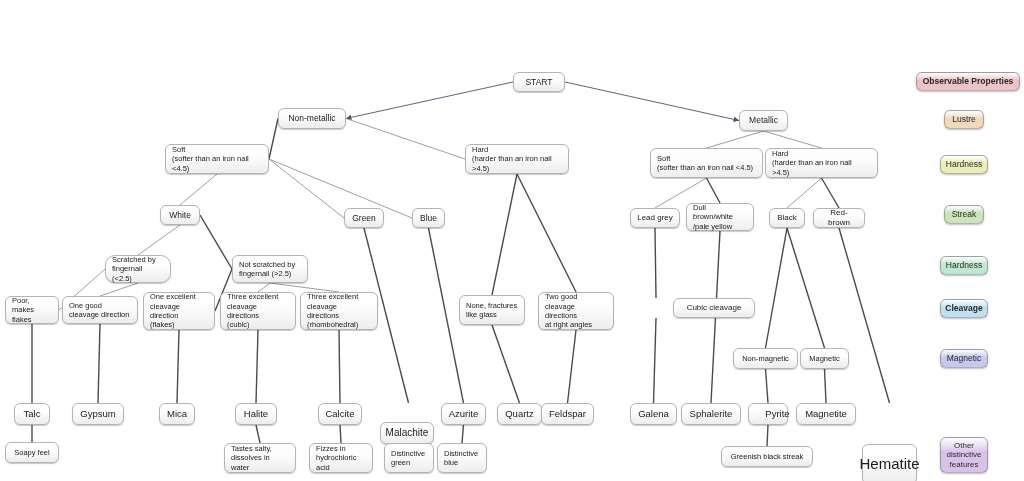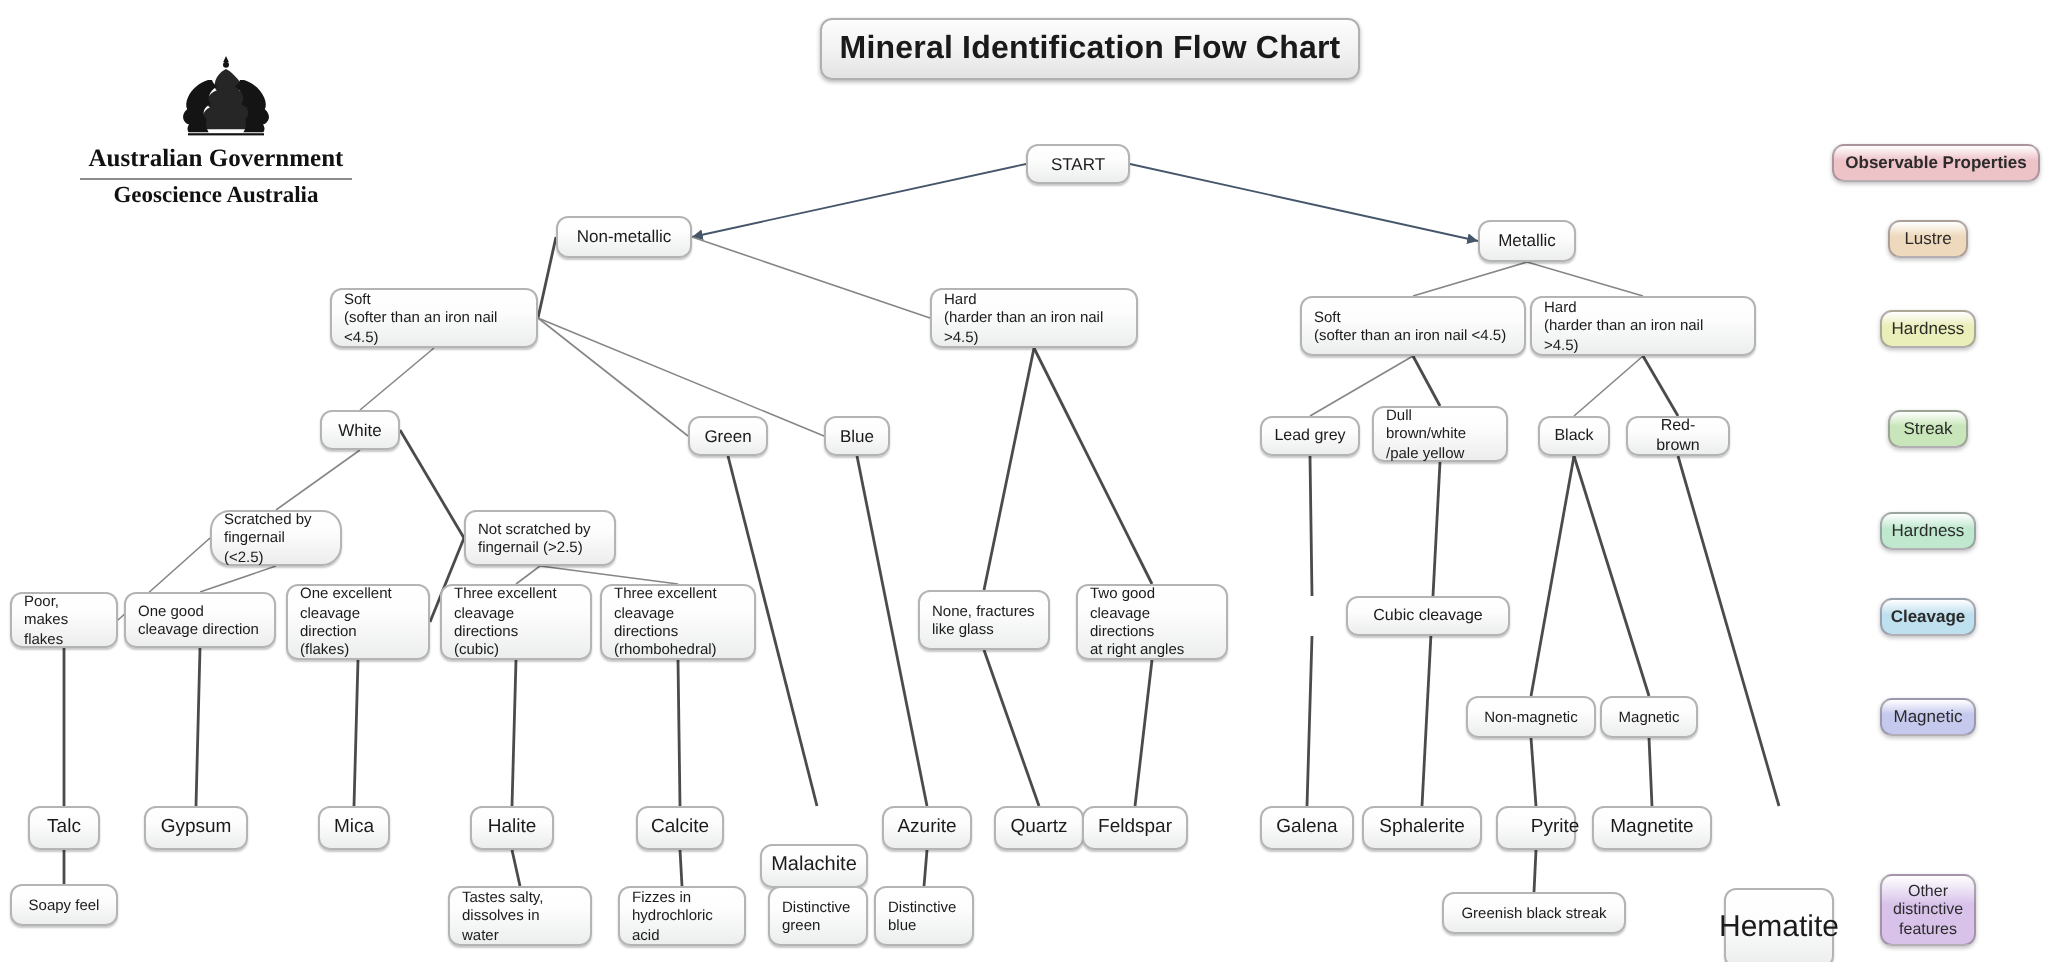--- a/index.html
+++ b/index.html
@@ -39,37 +39,21 @@
       border:1px solid rgba(120,110,120,.55);
       box-shadow:0 1px 2px rgba(0,0,0,.25);
       display:flex;align-items:center;justify-content:center;text-align:center;
       font-size:8px;color:#2b2b2b;padding:2px 4px;line-height:1.2;}
 </style>
 </head>
 <body>
 
 <div id="stage">
 
-  <div id="title">Mineral Identification Flow Chart</div>
-
-  <div id="logo">
-    <svg id="crest" viewBox="0 0 62 44">
-      <g fill="#141414">
-        <path d="M31 2 l1.4 3 h-2.8z"></path>
-        <circle cx="31" cy="6.4" r="1.5"></circle>
-        <path d="M31 8.5 c-3 1.5-5 4-5.6 7.2 c-.3 1.6 .2 2.9 1 3.6 c-2.2 .6-4 2.2-4.6 4.4 c-.5 1.8 .1 3.3 1.2 4 c-1.9 .7-3.2 2.2-3.5 4 c-.2 1.4 .4 2.5 1.4 3 c-1.6 .9-2.5 2.4-2.3 3.9 l26.8 0 c.2-1.5-.7-3-2.3-3.9 c1-.5 1.6-1.6 1.4-3 c-.3-1.8-1.6-3.3-3.5-4 c1.1-.7 1.7-2.2 1.2-4 c-.6-2.2-2.4-3.8-4.6-4.4 c.8-.7 1.3-2 1-3.6 C36 12.5 34 10 31 8.5z" opacity=".92"></path>
-        <path d="M22 14 c-4.5 1.4-8.2 4.6-10 8.6 c-1 2.2-1.2 4.4-.4 6 c-1.6 1.3-2.3 3-2 4.6 c.3 1.5 1.4 2.6 2.9 3 c-.9 1.3-1 2.8-.2 3.9 l10-0 c-1.3-2-1.6-4.4-1-6.6 c-1.3-1-1.8-2.6-1.3-4.2 c.5-1.5 1.8-2.7 3.4-3.2 c-1-1.2-1.3-2.8-.8-4.4 c.6-1.9 2.1-3.5 4-4.3 c-1.3-1.1-2.3-2.3-2.6-3.4z"></path>
-        <path d="M40 14 c4.5 1.4 8.2 4.6 10 8.6 c1 2.2 1.2 4.4 .4 6 c1.6 1.3 2.3 3 2 4.6 c-.3 1.5-1.4 2.6-2.9 3 c.9 1.3 1 2.8 .2 3.9 l-10-0 c1.3-2 1.6-4.4 1-6.6 c1.3-1 1.8-2.6 1.3-4.2 c-.5-1.5-1.8-2.7-3.4-3.2 c1-1.2 1.3-2.8 .8-4.4 c-.6-1.9-2.1-3.5-4-4.3 c1.3-1.1 2.3-2.3 2.6-3.4z"></path>
-        <rect x="12" y="40.6" width="38" height="1.1"></rect>
-      </g>
-    </svg>
-    <div id="gov">Australian Government</div>
-    <div id="rule"></div>
-    <div id="agency">Geoscience Australia</div>
-  </div>
+
 
   <svg class="edges">
     <defs>
       <marker id="arr" markerWidth="7" markerHeight="7" refX="6" refY="3" orient="auto">
         <path d="M0,0 L6,3 L0,6 z" fill="#45566b"></path>
       </marker>
     </defs>
     <g id="edge-layer" stroke="#555" fill="none">
         <line x1="513" y1="82" x2="346" y2="118.5" stroke-width="0.9" stroke="#45566b" marker-end="url(#arr)"></line>
         <line x1="565" y1="82" x2="739" y2="120.5" stroke-width="0.9" stroke="#45566b" marker-end="url(#arr)"></line>

